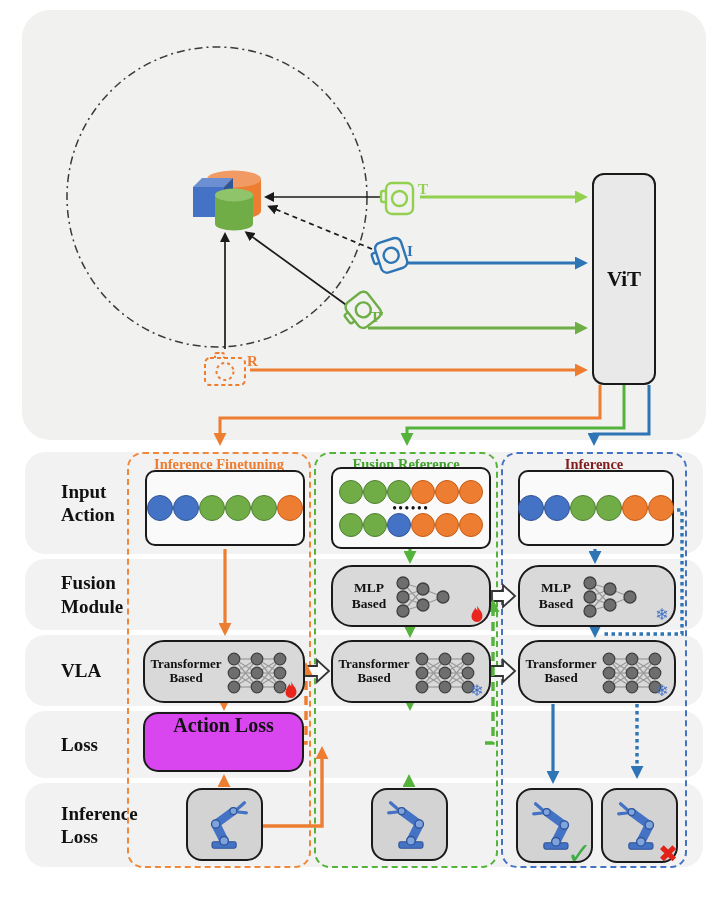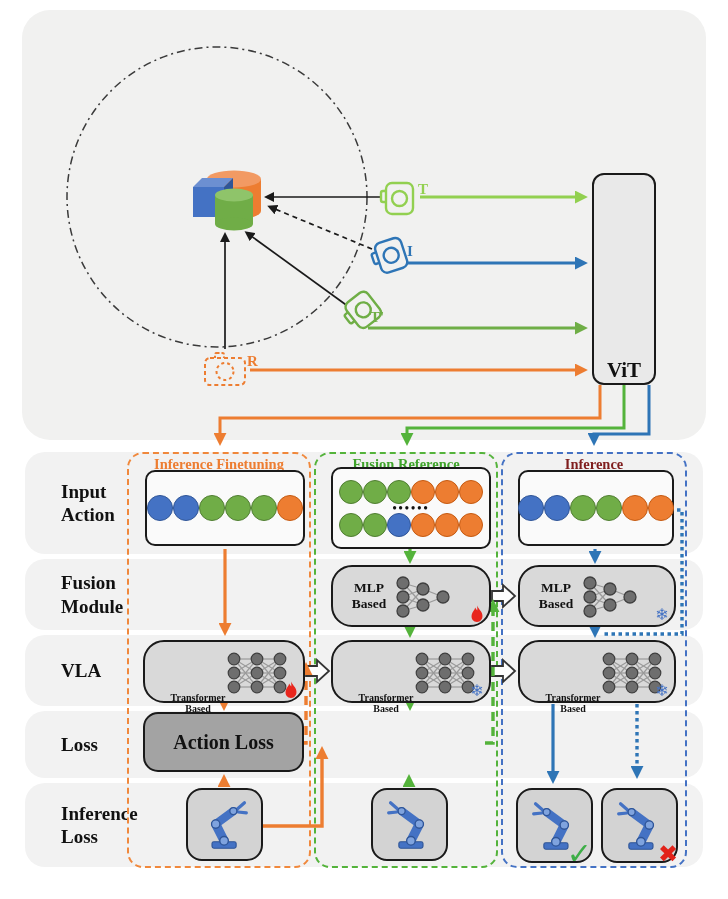--- a/index.html
+++ b/index.html
@@ -27,35 +27,35 @@
             display:flex;align-items:center;justify-content:center;box-sizing:border-box;}
   .tokenrow{display:flex;}
   .token{display:inline-block;border-radius:50%;border:1.5px solid;box-sizing:border-box;}
   .tokens-lg .token{width:26px;height:26px;}
   .tokens-sm .token{width:24px;height:24px;}
   .fusion-stack{flex-direction:column;justify-content:center;}
   .gap-dots{font-size:12px;font-weight:bold;letter-spacing:2px;line-height:9px;color:#111;text-align:center;}
   .module{background:#d9d9d9;border:2px solid #1a1a1a;border-radius:21px;z-index:4;position:absolute;box-sizing:border-box;}
   .modlabel{position:absolute;font-weight:bold;color:#111;text-align:center;line-height:1.15;}
   .mlp .modlabel{font-size:13.5px;left:10px;top:50%;transform:translateY(-50%);width:52px;}
-  .tfm .modlabel{font-size:10px;left:16px;top:50%;transform:translateY(-50%);width:74px;margin-top:31px;}
+  .tfm .modlabel{font-size:13px;left:4px;top:50%;transform:translateY(-50%);width:74px;}
   .nn{position:absolute;top:8px;}
   .mlp .nn{left:62px;}
   .tfm .nn{left:80px;}
   .corner{position:absolute;right:5px;bottom:2px;}
   .snow{font-family:"DejaVu Sans",sans-serif;font-size:16px;font-weight:bold;color:#4472C4;line-height:1;}
-  .lossbox{background:#a3a3a3;border:2px solid #1a1a1a;border-radius:15px;z-index:4;
-           display:flex;align-items:center;justify-content:center;font-weight:bold;font-size:20px;color:#111;box-sizing:border-box;}
+  .lossbox{background:#d946ef;border:2px solid #1a1a1a;border-radius:15px;z-index:4;
+           display:flex;align-items:flex-start;justify-content:center;font-weight:bold;font-size:20px;color:#111;box-sizing:border-box;}
   .robotbox{background:#d3d3d3;border:2.5px solid #1a1a1a;border-radius:16px;z-index:4;
             display:flex;align-items:center;justify-content:center;box-sizing:border-box;}
   .mark{position:absolute;z-index:6;font-family:"DejaVu Sans",sans-serif;font-weight:bold;line-height:1;}
   .mark-good{color:#3DAE47;font-size:30px;right:-1px;bottom:-8px;}
   .mark-bad{color:#E2231A;font-size:24px;right:-2px;bottom:-5px;}
   .vit{left:592px;top:173px;width:64px;height:212px;background:#e9e9e9;border:2px solid #1a1a1a;border-radius:12px;
-       z-index:4;display:flex;align-items:flex-end;justify-content:center;font-weight:bold;font-size:21px;color:#111;box-sizing:border-box;}
+       z-index:4;display:flex;align-items:center;justify-content:center;font-weight:bold;font-size:21px;color:#111;box-sizing:border-box;}
 </style>
 </head>
 <body>
 
 <div id="canvas">
 
   <div class="abs top-panel"></div>
 
   <div class="abs band" style="top:452px;height:102px;">
     <div class="row-label">

